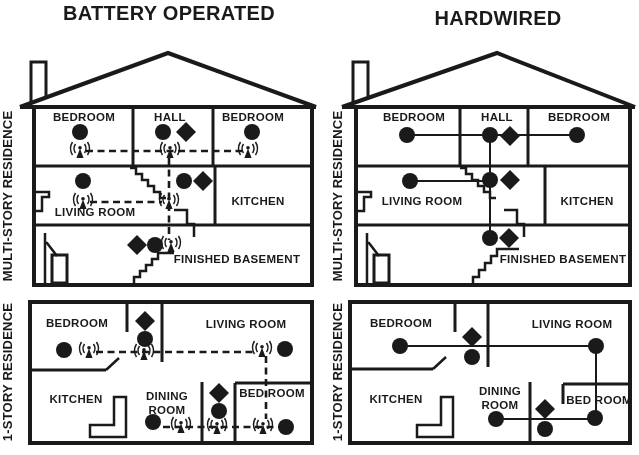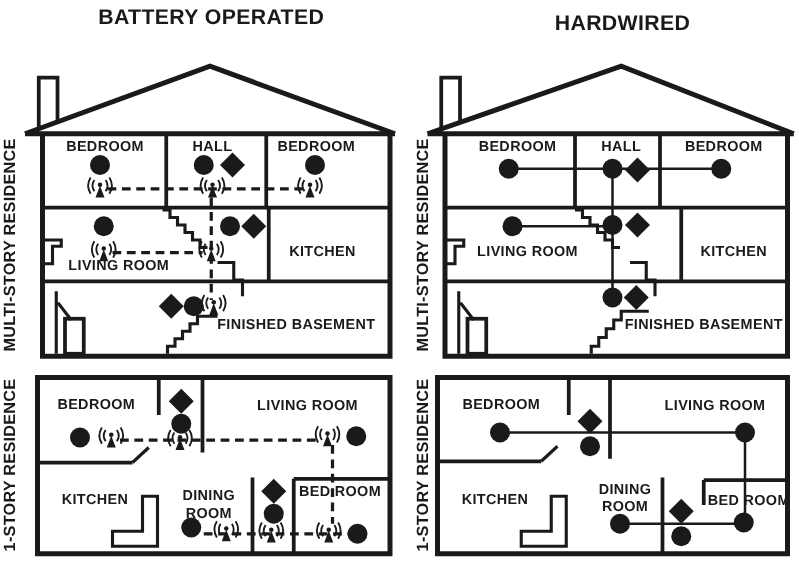--- a/index.html
+++ b/index.html
@@ -1,18 +1,18 @@
 <!DOCTYPE html>
 <html style="--ink: #1a1a1a; --bg: #ffffff;"><head>
 <meta charset="utf-8">
 <style>
   html,body{margin:0;padding:0;background:#fff;}
   .page{position:relative;width:639px;height:455px;background:var(--bg,#fff);
         font-family:"Liberation Sans",sans-serif;overflow:hidden;}
-  .col-title{position:absolute;font-weight:bold;font-size:17px;line-height:19px;
+  .col-title{position:absolute;font-weight:bold;font-size:20px;line-height:19px;
              text-align:center;color:var(--ink,#1a1a1a);letter-spacing:.3px;}
   #title-battery{left:24px;top:4px;width:290px;}
   #title-hardwired{left:348px;top:9px;width:300px;}
   svg{position:absolute;left:0;top:0;}
   .wall-outer{stroke:var(--ink,#1a1a1a);stroke-width:4;fill:none;}
   .wall-inner{stroke:var(--ink,#1a1a1a);stroke-width:3;fill:none;}
   .wall-thin{stroke:var(--ink,#1a1a1a);stroke-width:2.5;fill:none;}
   .furnace{stroke:var(--ink,#1a1a1a);stroke-width:3;fill:#fff;}
   .alarm{fill:var(--ink,#1a1a1a);stroke:none;}
   .link-dashed{stroke:var(--ink,#1a1a1a);stroke-width:2.6;stroke-dasharray:7 4.5;fill:none;}

